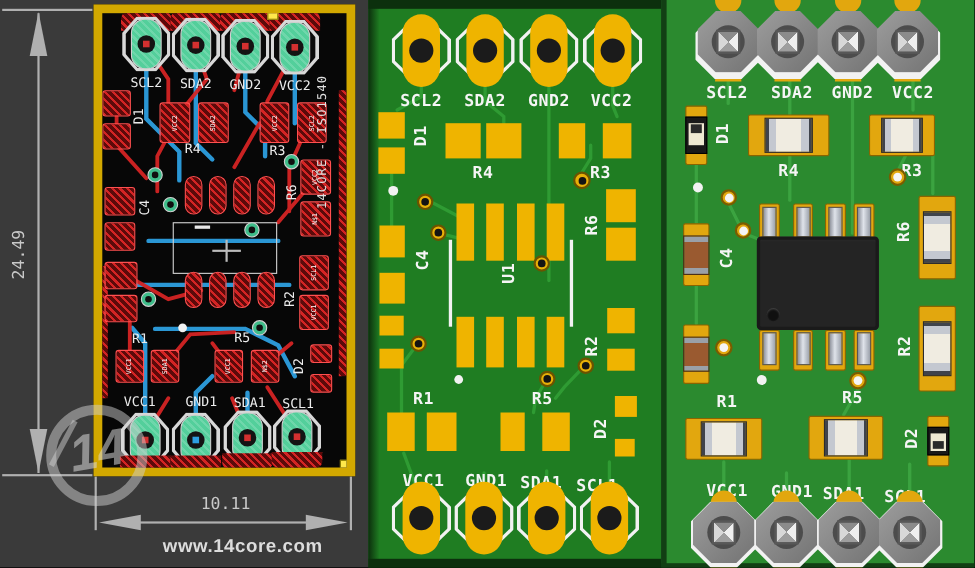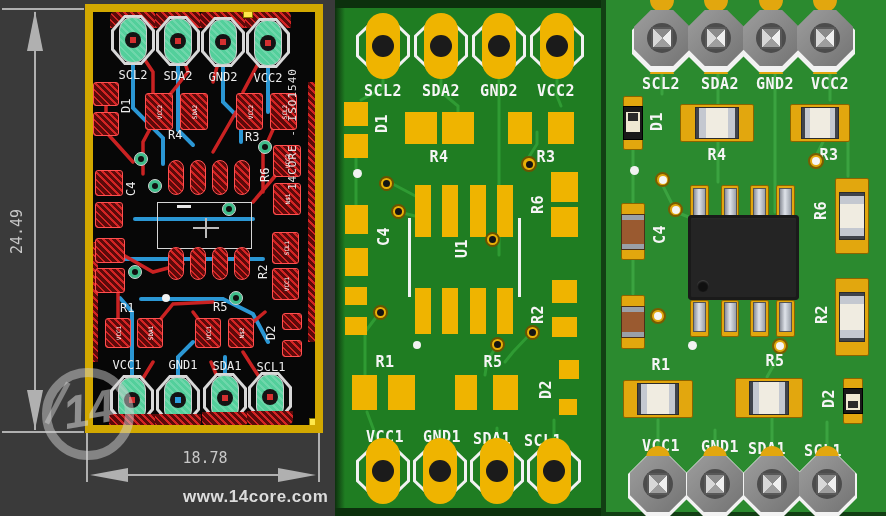--- a/index.html
+++ b/index.html
@@ -80,21 +80,21 @@
     <div class="abs dimline" style="left:34px;top:12px;width:2px;height:418px"></div>
     <div class="abs" style="left:27px;top:11px;width:0;height:0;border-left:8px solid transparent;border-right:8px solid transparent;border-bottom:40px solid #b0b0b0"></div>
     <div class="abs" style="left:27px;top:390px;width:0;height:0;border-left:8px solid transparent;border-right:8px solid transparent;border-top:40px solid #b0b0b0"></div>
     <div class="abs vtext dimtxt" style="left:10px;top:185px;width:18px;height:92px">24.49</div>
 
     <div class="abs dimline" style="left:86px;top:433px;width:2px;height:49px"></div>
     <div class="abs dimline" style="left:318px;top:433px;width:2px;height:49px"></div>
     <div class="abs dimline" style="left:118px;top:474px;width:172px;height:2px"></div>
     <div class="abs" style="left:90px;top:468px;width:0;height:0;border-top:7px solid transparent;border-bottom:7px solid transparent;border-right:38px solid #b0b0b0"></div>
     <div class="abs" style="left:278px;top:468px;width:0;height:0;border-top:7px solid transparent;border-bottom:7px solid transparent;border-left:38px solid #b0b0b0"></div>
-    <div class="abs dimtxt" style="left:205px;top:449px;transform:translateX(-50%)">18.78</div>
+    <div class="abs dimtxt" style="left:205px;top:449px;transform:translateX(-50%)">10.11</div>
 
     <div class="abs board">
 
       <svg class="abs" style="left:0;top:0" width="222" height="413" viewBox="0 0 222 413">
         <g fill="none" stroke="#2d9fe0" stroke-width="4" stroke-linecap="round" opacity="0.95">
           <polyline points="40,46 40,96 70,126 70,152"></polyline>
           <polyline points="85,48 85,118 100,133"></polyline>
           <polyline points="130,50 130,90 148,108 148,130"></polyline>
           <polyline points="175,52 175,100"></polyline>
           <polyline points="42,207 160,207"></polyline>
@@ -295,21 +295,21 @@
       <div class="abs arc arc-bot" style="left:154px;top:399px;width:46px;height:18px"></div>
 
       <div class="abs marker" style="left:150px;top:-4px;width:10px;height:10px"></div>
       <div class="abs marker" style="left:216px;top:406px;width:10px;height:10px"></div>
     </div>
 
     <div class="abs wm-ring" style="left:42px;top:368px;width:92px;height:92px;z-index:5"></div>
     <div class="abs wm-num" style="left:63px;top:382px;z-index:5">14</div>
     <div class="abs wm-slash" style="left:55px;top:380px;width:5px;height:46px;z-index:5"></div>
 
-    <div class="abs site" style="left:183px;top:487px">www.14core.com</div>
+    <div class="abs site" style="left:148px;top:487px">www.14core.com</div>
   </div>
 
   <div class="abs panel-bare">
     <svg class="abs" style="left:0;top:0" width="266" height="516" viewBox="0 0 266 516">
       <g fill="none" stroke="#2f9b33" stroke-width="3" stroke-linecap="round">
         <polyline points="106,60 106,92 123,106 123,114"></polyline>
         <polyline points="164,60 164,255"></polyline>
         <polyline points="222,60 222,96 226,106"></polyline>
         <polyline points="48,60 48,88 26,100"></polyline>
         <polyline points="21,158 21,205"></polyline>

